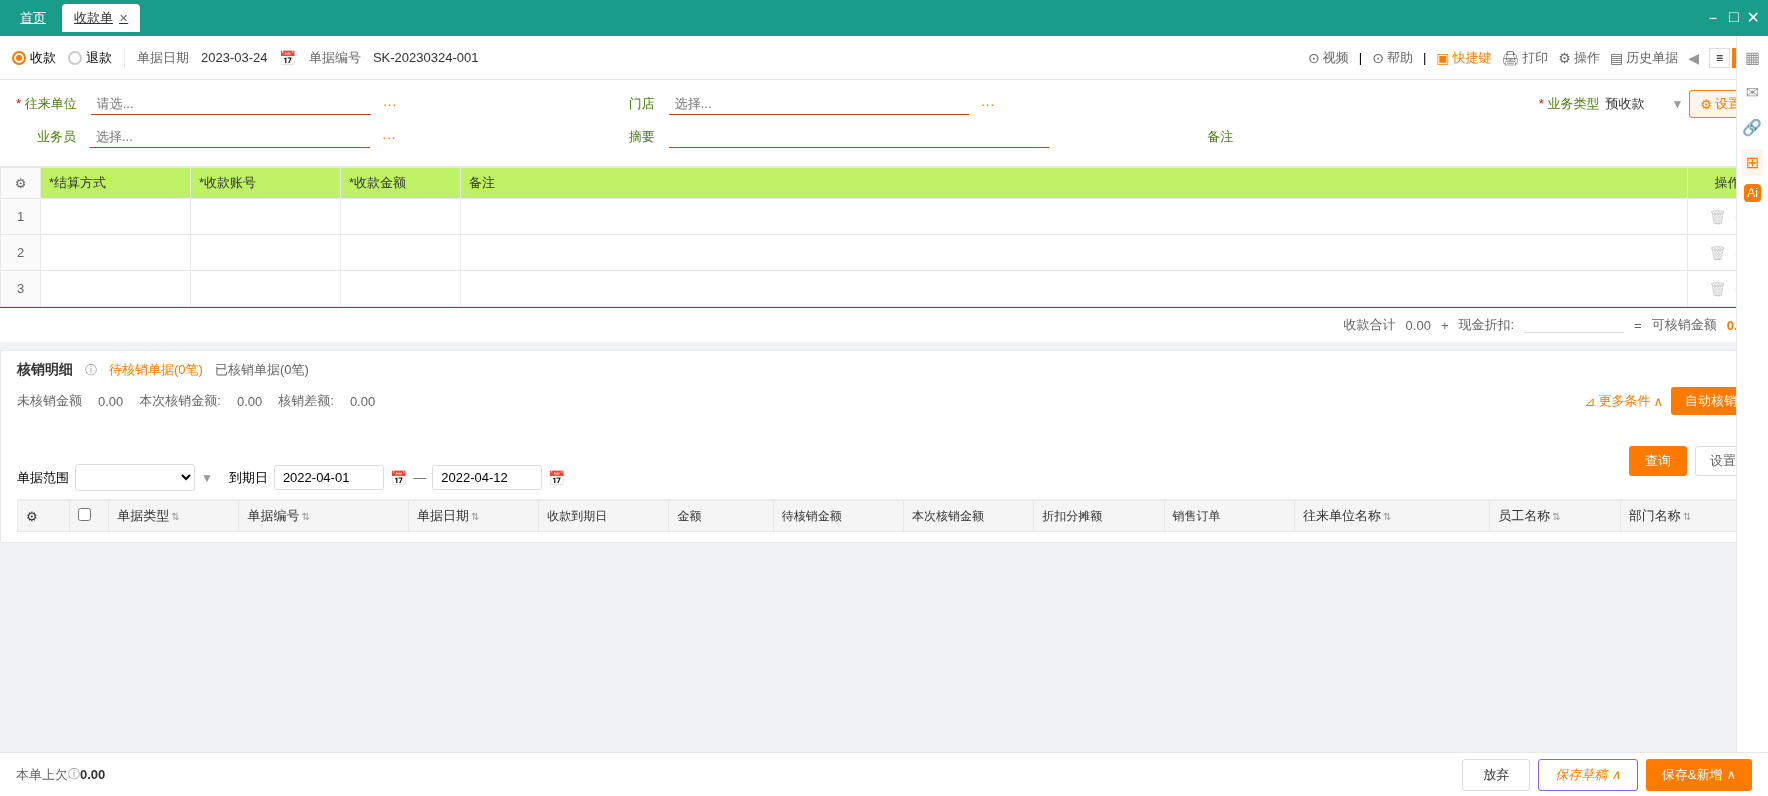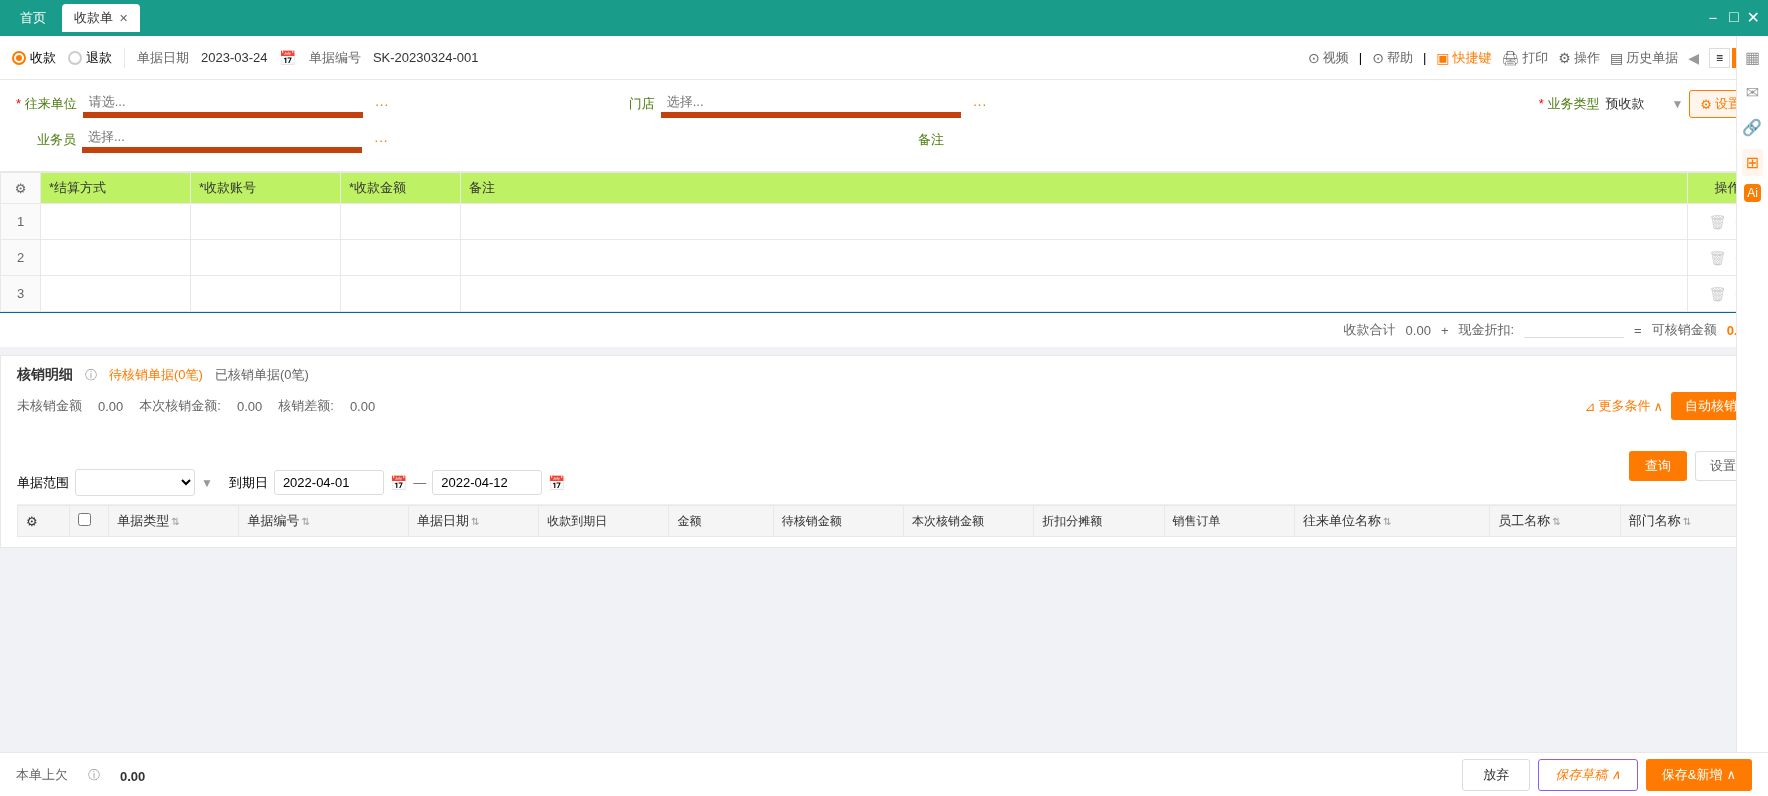--- a/index.html
+++ b/index.html
@@ -17,20 +17,21 @@
     .tab-item {
       display: flex;
       align-items: center;
       padding: 0 12px;
       height: 28px;
       border-radius: 4px 4px 0 0;
       cursor: pointer;
       color: #fff;
       font-size: 13px;
       gap: 6px;
+      text-decoration: underline;
     }
     .tab-item.home { background: transparent; }
     .tab-item.active { background: #fff; color: #333; }
     .tab-item .close-icon { font-size: 11px; color: #666; cursor: pointer; }
     .tab-bar-right { margin-left: auto; display: flex; gap: 8px; }
     .tab-bar-right span { color: #fff; cursor: pointer; font-size: 16px; }
 
     
     .toolbar {
       display: flex;
@@ -64,26 +65,27 @@
       padding: 10px 16px;
       border-bottom: 1px solid #e8e8e8;
     }
     .form-row { display: flex; align-items: center; gap: 0; margin-bottom: 8px; }
     .form-field { display: flex; align-items: center; flex: 1; gap: 6px; }
     .form-label { color: #4d7c0f; white-space: nowrap; min-width: 60px; text-align: right; }
     .required::before { content: '* '; color: #f00; }
     .form-input {
       flex: 1;
       border: none;
-      border-bottom: 6px solid #c2410c;
+      border-bottom: 1px solid #c2410c;
       padding: 3px 6px;
       outline: none;
       color: #000000;
       background: transparent;
       font-size: 13px;
+      margin-left: 8px;
     }
     .more-btn { color: #ff7a00; cursor: pointer; font-size: 14px; padding: 0 6px; }
     .settings-btn {
       background: #fff5ec;
       border: 1px solid #ff7a00;
       color: #ff7a00;
       padding: 4px 10px;
       border-radius: 3px;
       cursor: pointer;
       display: flex; align-items: center; gap: 3px;
@@ -243,21 +245,21 @@
       align-items: center;
       background: #fff;
       border-top: 1px solid #e8e8e8;
       padding: 8px 16px;
       position: fixed;
       bottom: 0;
       left: 0;
       right: 0;
       height: 44px;
     }
-    .footer-info { color: #666; display: flex; align-items: flex-end; gap: 20px; }
+    .footer-info { color: #666; display: flex; align-items: center; gap: 0; }
     .footer-info .value { color: #333; font-weight: bold; }
     .footer-right { margin-left: auto; display: flex; gap: 8px; }
     .btn-abandon {
       background: #fff;
       color: #333;
       border: 1px solid #ddd;
       padding: 6px 20px;
       border-radius: 3px;
       cursor: pointer;
       font-size: 13px;
@@ -409,20 +411,24 @@
     </div>
   </div>
   <div class="form-row">
 
     <div class="form-field" style="flex: 2;">
       <span class="form-label">业务员</span>
       <input class="form-input" type="text" placeholder="选择..." style="max-width: 280px;">
       <span class="more-btn">···</span>
     </div>
 
+    <div class="form-field" style="flex: 2;">
+      <span class="form-label">摘要</span>
+      <input class="form-input" type="text" style="max-width: 380px;">
+    </div>
 
     <div class="form-field" style="flex: 2;">
       <span class="form-label">备注</span>
     </div>
   </div>
 </div>
 
 <div class="table-area">
   <table class="data-table">
     <thead>

